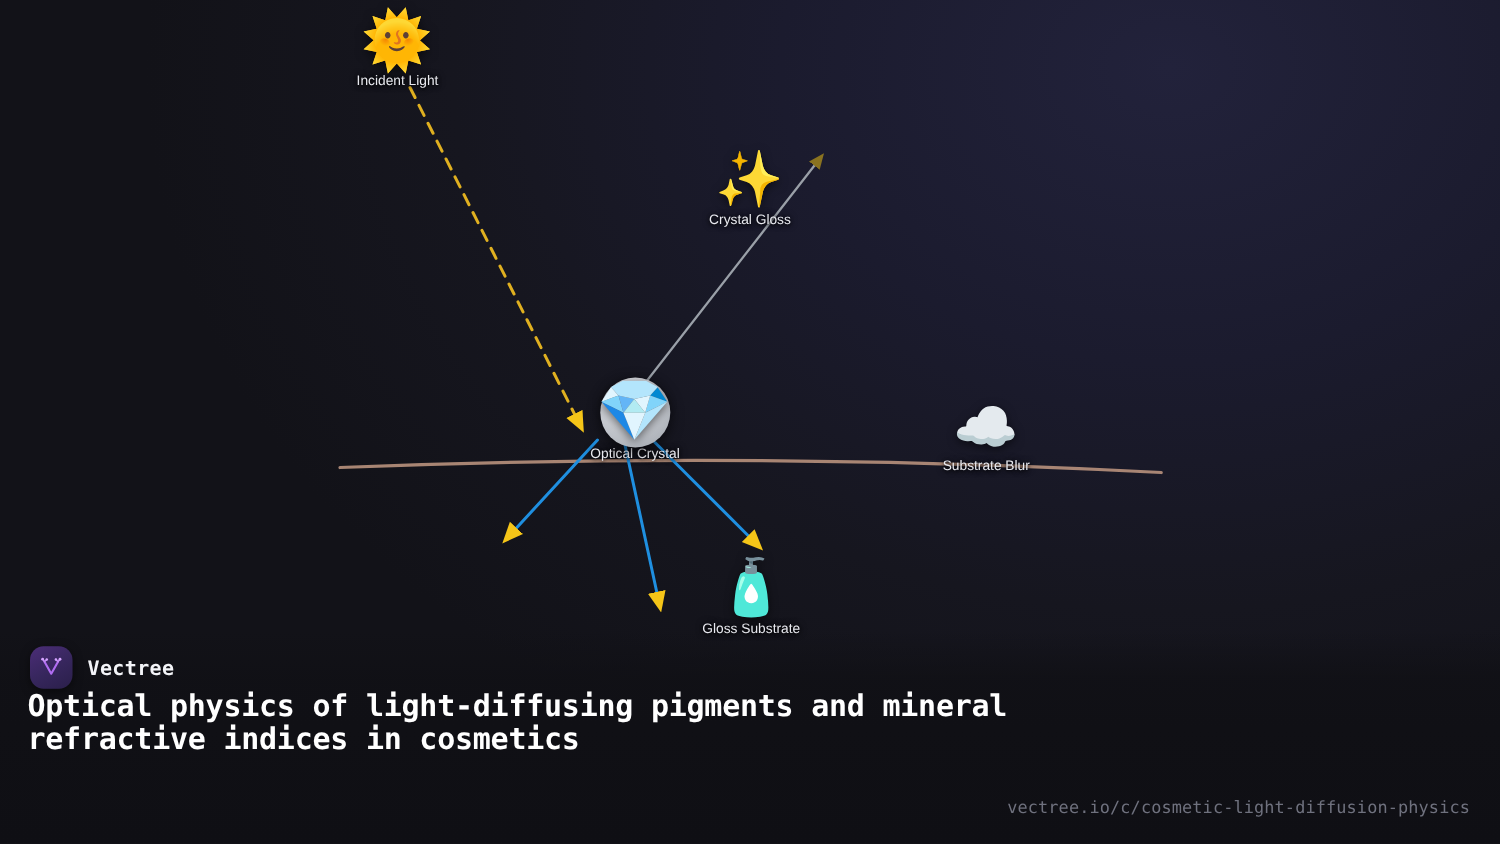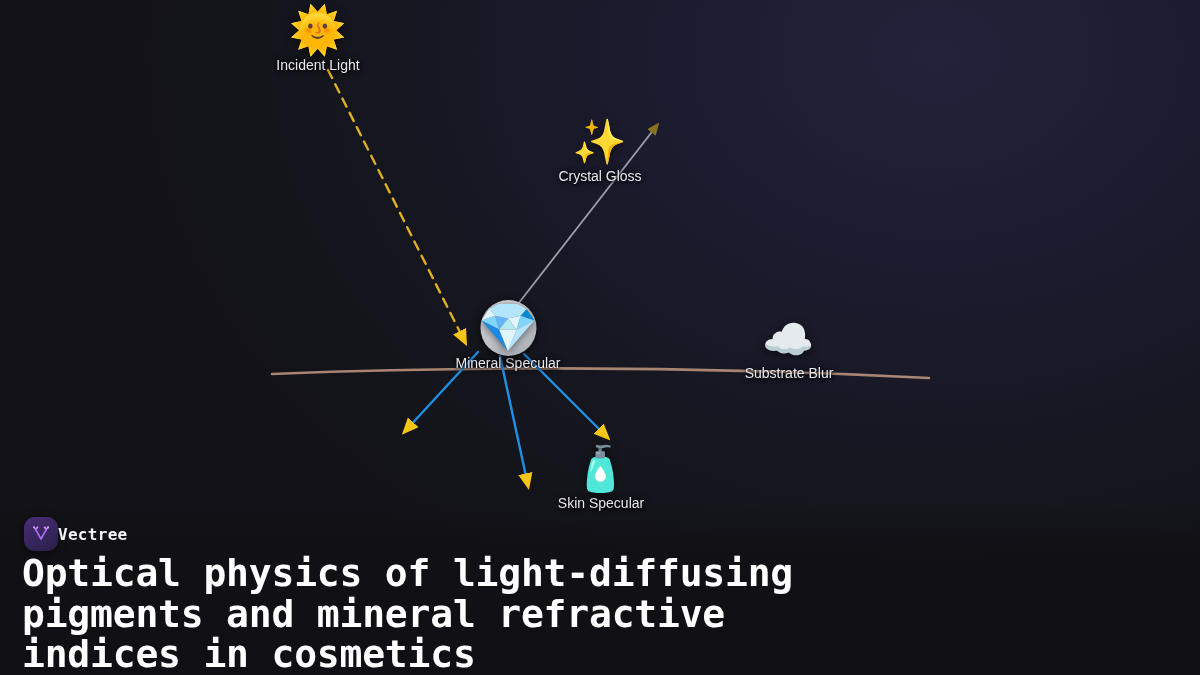--- a/index.html
+++ b/index.html
@@ -29,21 +29,21 @@
   }
   .node .glyph {
     font-family:"DejaVu Sans", sans-serif;
     line-height:1;
     display:block;
     filter: drop-shadow(0 2px 4px rgba(0,0,0,.55));
   }
   .node .node-label {
     margin-top:4px;
     font-family:"Liberation Sans", sans-serif;
-    font-size:14px;
+    font-size:11px;
     color:#e9eaf0;
     white-space:nowrap;
     text-shadow:0 1px 3px rgba(0,0,0,.95), 0 0 6px rgba(0,0,0,.8);
   }
   .node.has-disc .disc {
     position:absolute;
     left:50%; top:0;
     transform:translate(-50%,0);
     border-radius:50%;
     background:radial-gradient(circle at 38% 30%, #e6e8ec 0%, #c9ccd2 48%, #9aa0a8 100%);
@@ -54,41 +54,41 @@
 
   
   #footer {
     position:absolute; left:0; bottom:0;
     width:1200px; height:170px;
     background:linear-gradient(to bottom, rgba(17,17,22,0) 0%, rgba(16,16,21,.82) 22%, #101015 46%, #0f0f14 100%);
     z-index:5;
   }
   #brand {
     position:absolute; left:24px; top:12px;
-    display:flex; align-items:center; gap:0;
+    display:flex; align-items:center; gap:12px;
   }
   #brand-mark {
     width:34px; height:34px; border-radius:11px;
     background:linear-gradient(150deg,#4b2d77 0%,#36265c 55%,#2a1f4a 100%);
     display:flex; align-items:center; justify-content:center;
     box-shadow:0 2px 8px rgba(0,0,0,.5);
   }
   #brand-name {
     font-family:"DejaVu Sans Mono", monospace;
     font-weight:bold;
     font-size:16px;
     color:#f3f4f8;
     letter-spacing:.3px;
   }
   #headline {
     position:absolute; left:22px; top:48px;
     width:800px;
     font-family:"DejaVu Sans Mono", monospace;
     font-weight:bold;
-    font-size:38px;
+    font-size:24px;
     line-height:1.07;
     color:#ffffff;
     letter-spacing:-.2px;
   }
   #site-url {
     position:absolute; right:24px; bottom:21px;
     font-family:"DejaVu Sans Mono", monospace;
     font-size:13.5px;
     color:#6f717e;
     letter-spacing:.1px;
@@ -125,29 +125,29 @@
         <span class="glyph" style="font-size: 46px;">🌞</span>
         <span class="node-label">Incident Light</span>
       </div>
       <div class="node" style="left: 600px; top: 152px;">
         <span class="glyph" style="font-size: 44px;">✨</span>
         <span class="node-label">Crystal Gloss</span>
       </div>
       <div class="node has-disc" style="left: 508px; top: 337px;">
         <div class="disc" style="width: 56px; height: 56px; margin-top: -3px;"></div>
         <span class="glyph" style="font-size: 48px;">💎</span>
-        <span class="node-label">Mineral Specular</span>
+        <span class="node-label">Optical Crystal</span>
       </div>
       <div class="node" style="left: 789px; top: 350px;">
         <span class="glyph" style="font-size: 42px;">☁️</span>
         <span class="node-label">Substrate Blur</span>
       </div>
       <div class="node" style="left: 601px; top: 479px;">
         <span class="glyph" style="font-size: 44px;">🧴</span>
-        <span class="node-label">Skin Specular</span>
+        <span class="node-label">Gloss Substrate</span>
       </div>
     </div>
 
   <div id="footer">
 
     <div id="brand">
       <div id="brand-mark">
         <svg width="20" height="20" viewBox="0 0 20 20" xmlns="http://www.w3.org/2000/svg">
           <path d="M4.6 5.4 L10 15 L15.4 5.4" fill="none" stroke="#b06cf0" stroke-width="1.7" stroke-linecap="round" stroke-linejoin="round"></path>
           <path d="M4.6 5.4 L3.1 3.3 M4.6 5.4 L6.4 3.6" fill="none" stroke="#c489f5" stroke-width="1.2" stroke-linecap="round"></path>
@@ -156,15 +156,16 @@
           <circle cx="6.4" cy="3.6" r="1.0" fill="#d4a3ff"></circle>
           <circle cx="13.7" cy="3.5" r="1.0" fill="#d4a3ff"></circle>
           <circle cx="17.0" cy="3.4" r="1.15" fill="#d4a3ff"></circle>
         </svg>
       </div>
       <div id="brand-name">Vectree</div>
     </div>
 
     <div id="headline">Optical physics of light-diffusing pigments and mineral refractive indices in cosmetics</div>
 
+    <div id="site-url">vectree.io/c/cosmetic-light-diffusion-physics</div>
   </div>
 
 </div>
 
 </body></html>

